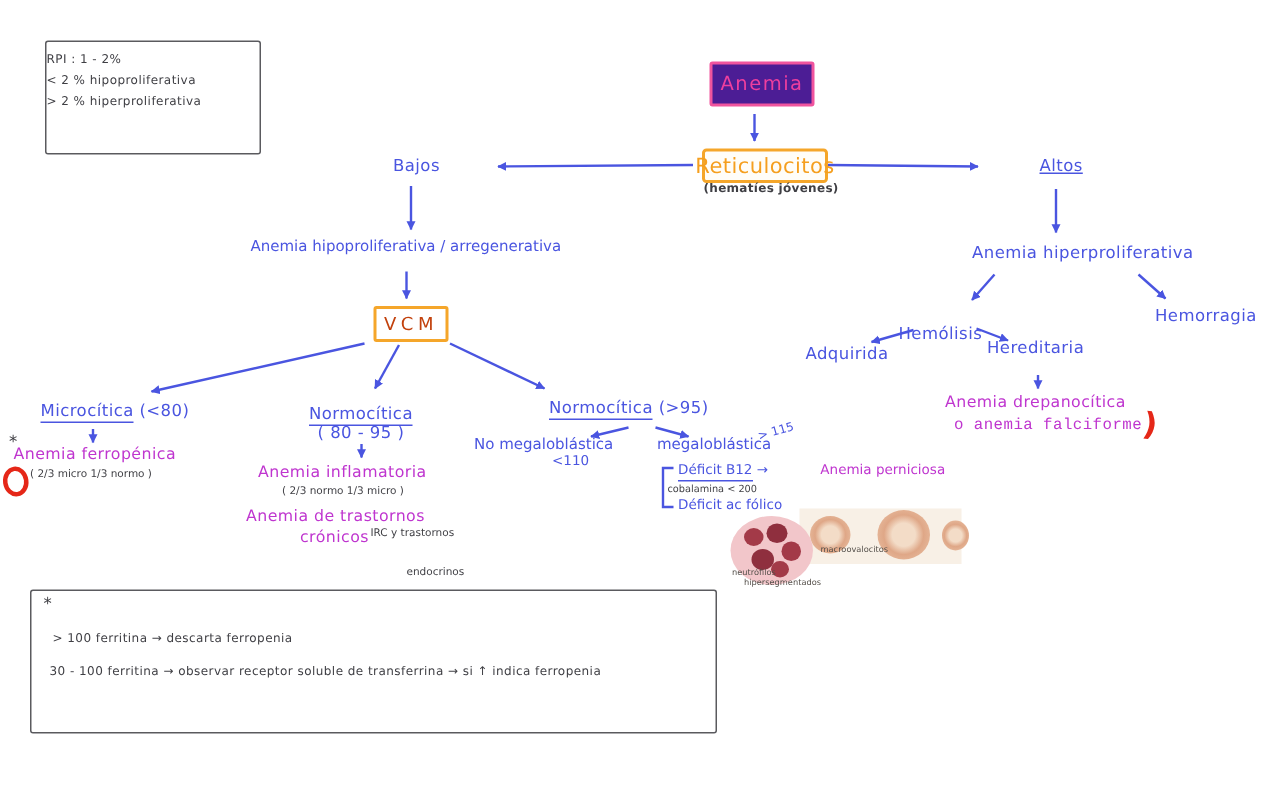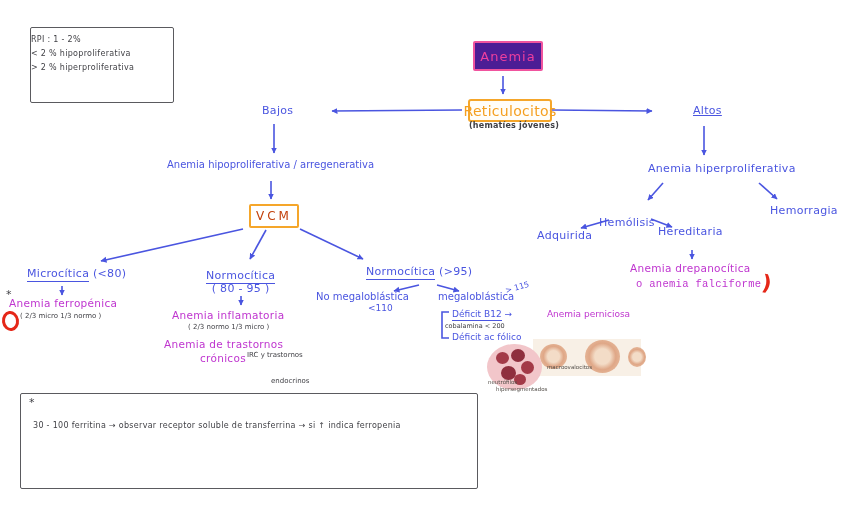--- a/index.html
+++ b/index.html
@@ -159,16 +159,17 @@
   <div class="abs node" style="left:599px;top:216px;">Hemólisis</div>
   <div class="abs node" style="left:770px;top:204px;">Hemorragia</div>
   <div class="abs node" style="left:537px;top:229px;">Adquirida</div>
   <div class="abs node" style="left:658px;top:225px;">Hereditaria</div>
   <div class="abs mag-lbl" style="left:630px;top:262px;">Anemia  drepanocítica</div>
   <div class="abs mag-lbl" style="left:636px;top:278px;font-family:Liberation Mono, monospace;">o  anemia  falciforme</div>
   <div class="abs sickle">)</div>
 
   <div class="abs notebox footer">
     <div style="font-size:11px;line-height:1;">*</div>
+    <div style="margin:13px 0 0 6px;">&gt; 100  ferritina  →  descarta  ferropenia</div>
     <div style="margin:13px 0 0 4px;">30 - 100  ferritina  →  observar  receptor  soluble  de  transferrina  →  si ↑ indica  ferropenia</div>
   </div>
 
 </div>
 
 </body></html>

